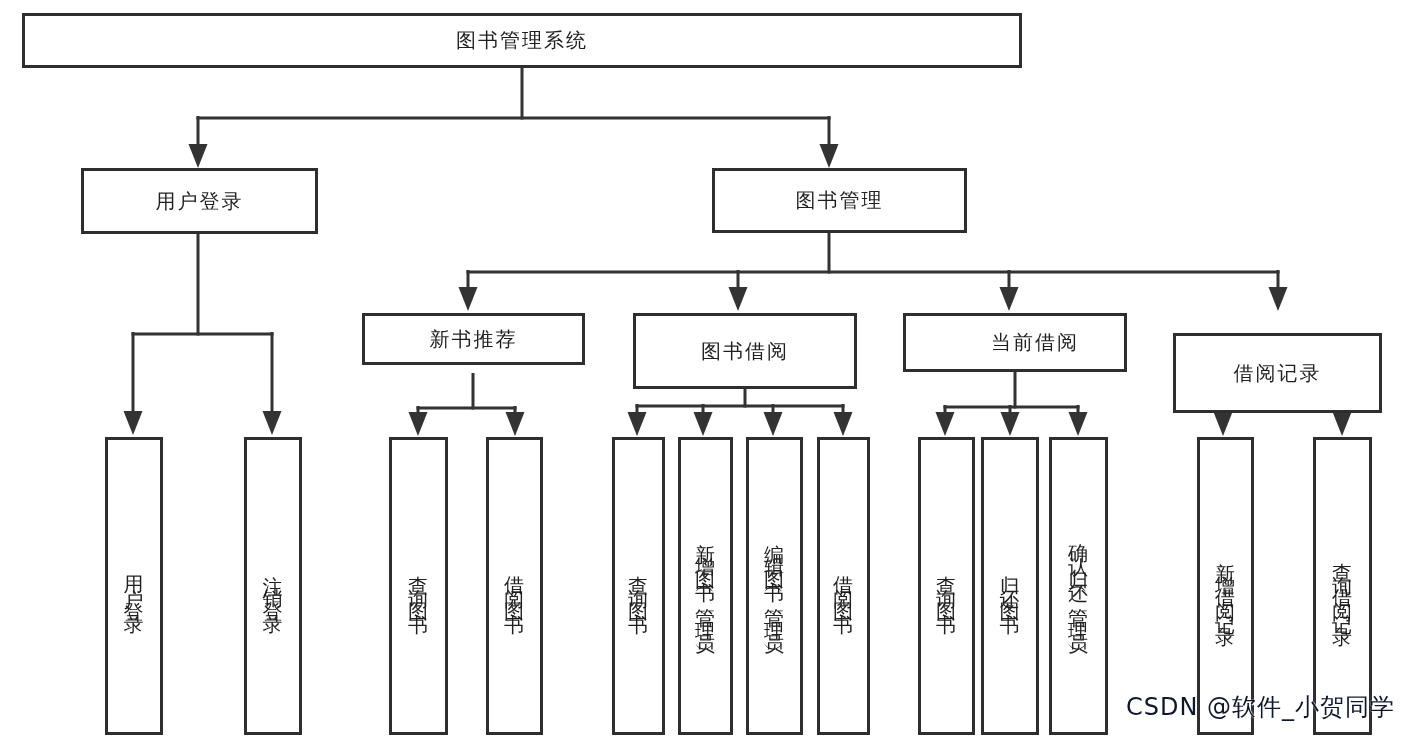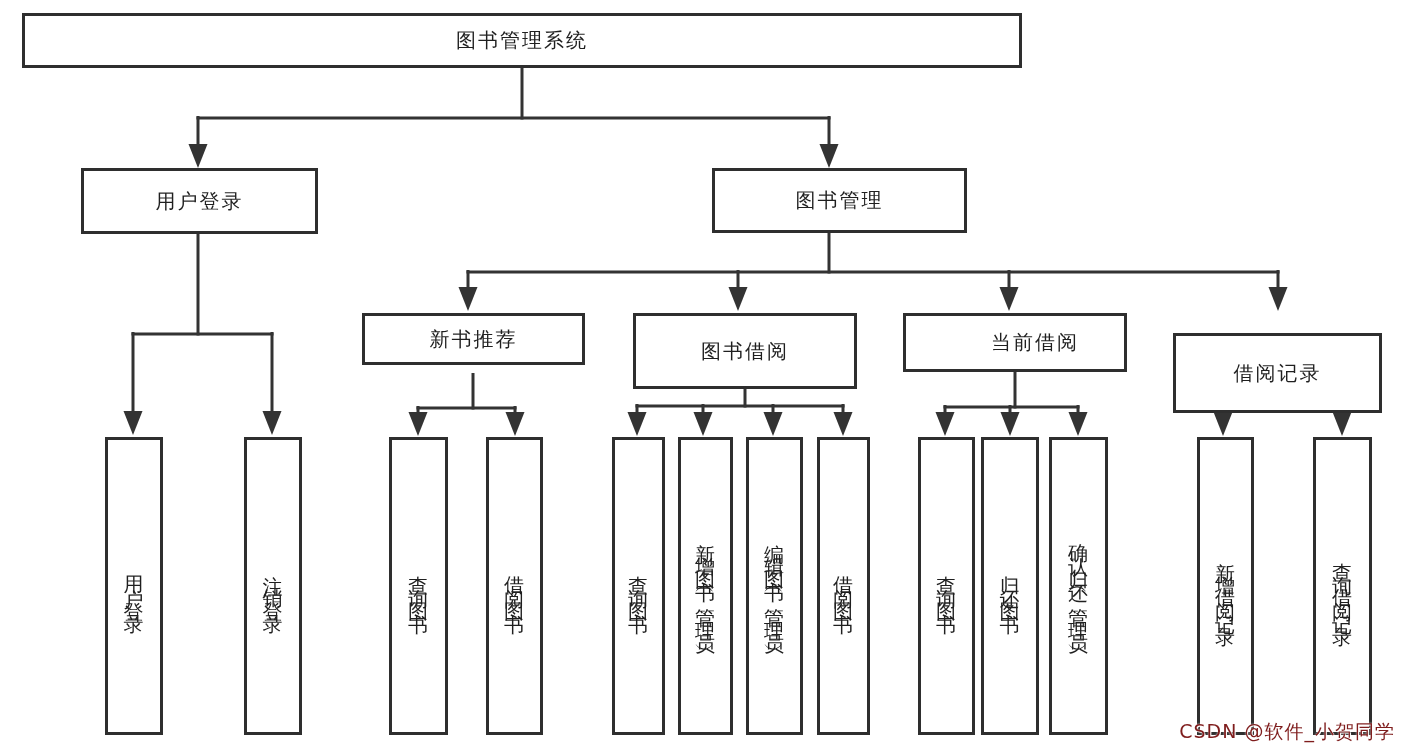--- a/index.html
+++ b/index.html
@@ -13,22 +13,22 @@
     border:3px solid #2e2e2e;display:flex;align-items:center;justify-content:center;
     text-align:center;
   }
   .hbox{font-size:20px;letter-spacing:2px;white-space:nowrap;}
   .rootbox{font-size:20px;letter-spacing:2px;}
   .vbox{
     writing-mode:vertical-rl;text-orientation:mixed;
     font-size:20px;letter-spacing:13px;line-height:1;
   }
   .watermark{
-    position:absolute;right:10px;bottom:2px;
-    font-size:19px;letter-spacing:1px;color:#7f1d1d;
+    position:absolute;right:10px;bottom:24px;
+    font-size:24px;letter-spacing:1px;color:#0f172a;
     text-shadow:0 0 2px #ffffff,1px 1px 0 #ffffff;
     white-space:nowrap;
   }
   svg line{stroke:#333333;stroke-width:3;}
   svg polygon{fill:#333333;stroke:none;}
 </style>
 </head>
 <body>
 
 <div class="canvas">

